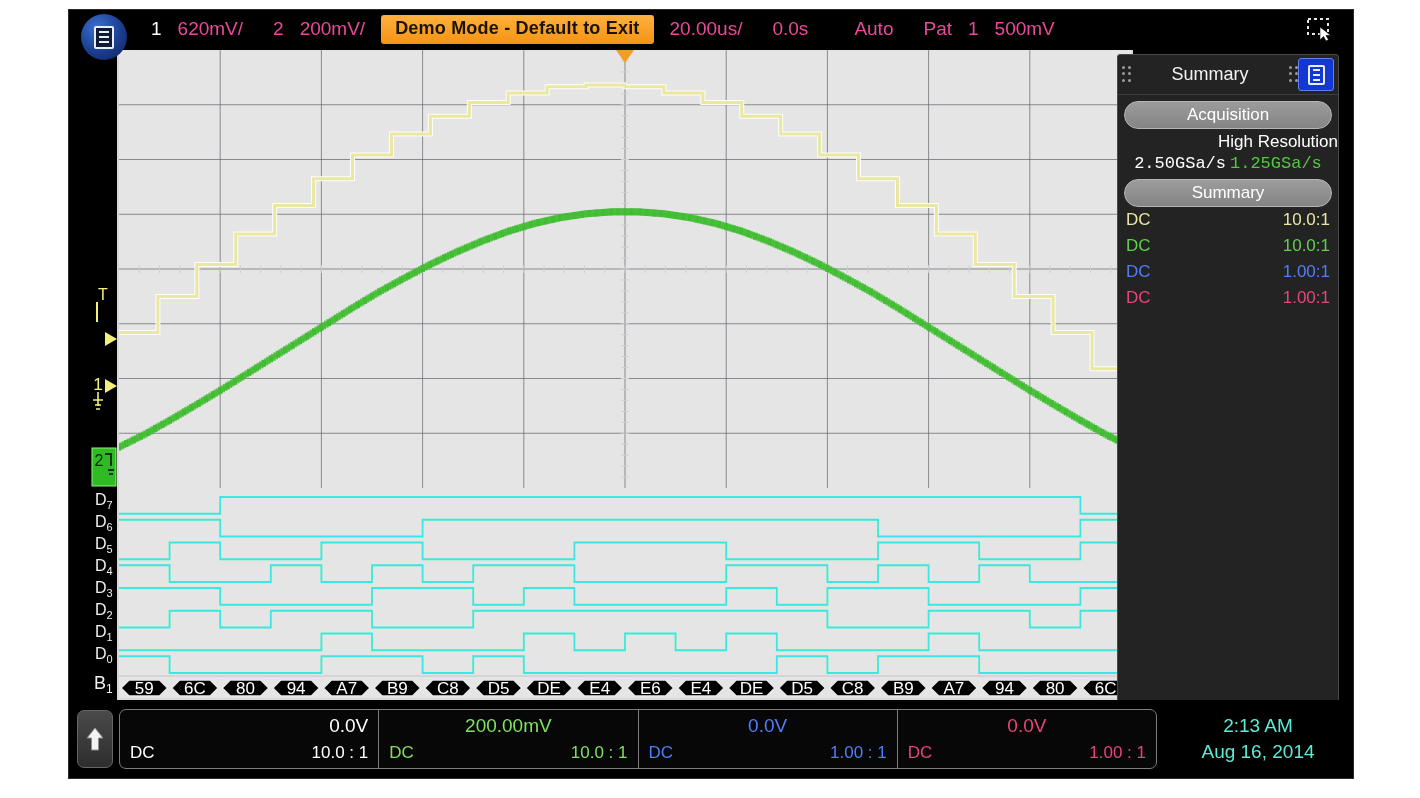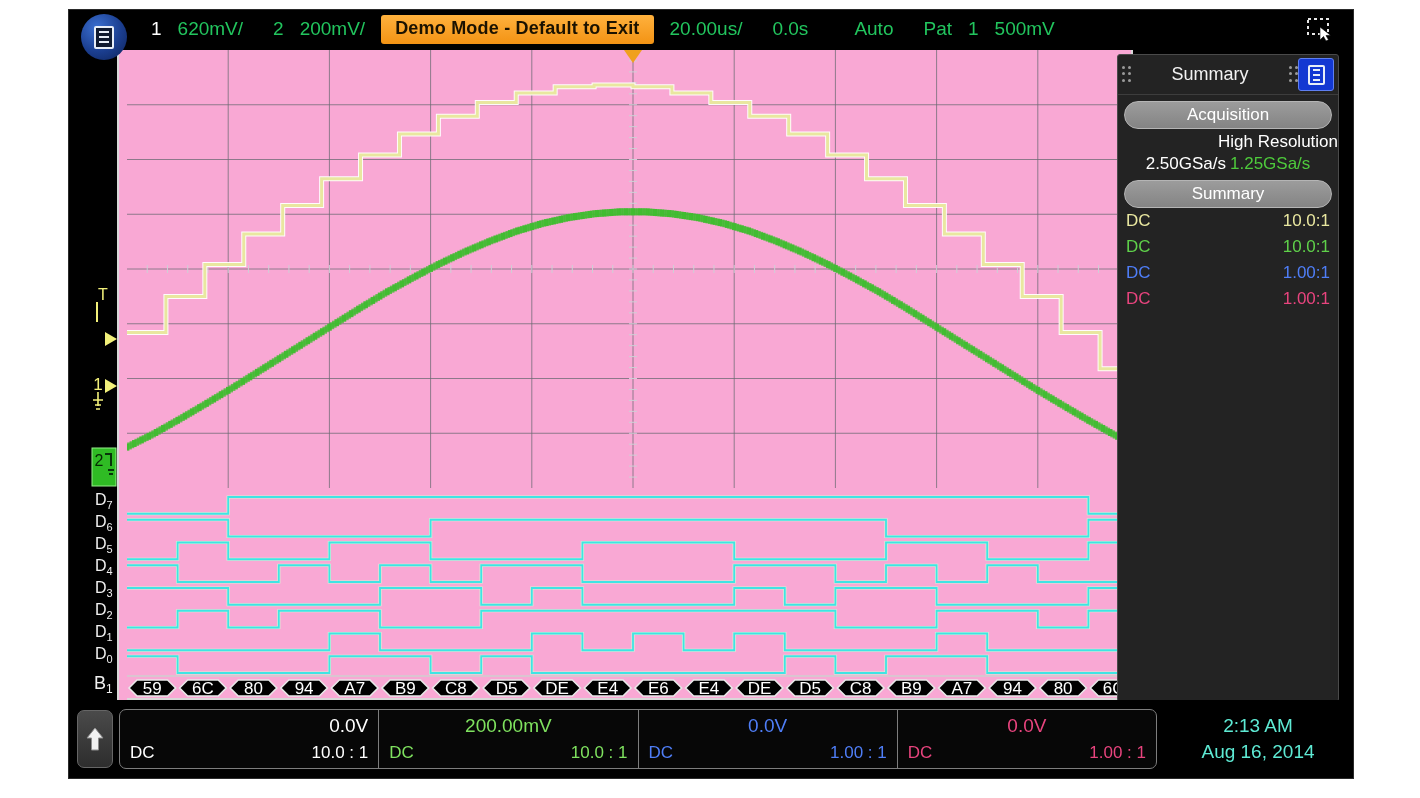--- a/index.html
+++ b/index.html
@@ -24,21 +24,21 @@
   
   .topbar {
     position: absolute; left: 0; top: 0;
     width: 100%; height: 38px;
     background: #000000;
     display: flex; align-items: center;
     color: #ffffff; font-size: 19px;
     white-space: nowrap;
   }
   .tb-ch1num { color: #ffffff; padding-left: 6px; }
-  .tb-val { color: #22c55e; }
+  .tb-val { color: #ec4899; }
   .gap-s { width: 16px; }
   .gap-m { width: 30px; }
   .gap-l { width: 46px; }
 
   .demo-banner {
     background: linear-gradient(#ffb13d, #f39314);
     color: #1b1200;
     font-size: 18px;
     font-weight: bold;
     padding: 3px 14px 4px 14px;
@@ -76,25 +76,24 @@
     position: absolute;
     left: 22px; top: 40px;
     width: 1042px; height: 650px;
   }
   .vlabels {
     position: absolute; left: 0; top: 0; width: 26px; height: 650px;
   }
   .grid {
     position: absolute; left: 26px; top: 0;
     width: 1016px; height: 650px;
-    background: #f9a8d4;
+    background: #e5e5e5;
     border-left: 2px solid #d8d8d8;
     border-right: 2px solid #d8d8d8;
     overflow: hidden;
-    padding-left: 8px;
   }
 
   
   .sidepanel {
     position: absolute;
     right: 14px; top: 44px;
     width: 222px; height: 648px;
     background: #232323;
     border: 1px solid #4a4a4a;
     border-radius: 3px;
@@ -118,21 +117,21 @@
     margin: 6px 6px 0 6px; height: 28px;
     background: linear-gradient(#9c9c9c, #848484);
     border: 1px solid #b5b5b5; border-radius: 14px;
     color: #ffffff; font-size: 17px;
     display: flex; align-items: center; justify-content: center;
   }
   .sp-line {
     text-align: center; color: #e9e9e9; font-size: 17px;
     padding: 3px 0 0 0;
   }
-  .sp-rates { display:flex; justify-content:center; gap: 4px; font-size: 17px; padding-top: 2px;}
+  .sp-rates { display:flex; justify-content:center; gap: 4px; font-size: 17px; padding-top: 2px; font-family: Liberation Mono, monospace;}
   .sp-row {
     display: flex; justify-content: space-between;
     padding: 3px 8px 3px 8px; font-size: 17px;
   }
 
   
   .bottombar {
     position: absolute; left: 0; bottom: 0;
     width: 100%; height: 78px;
     background: #000000;

